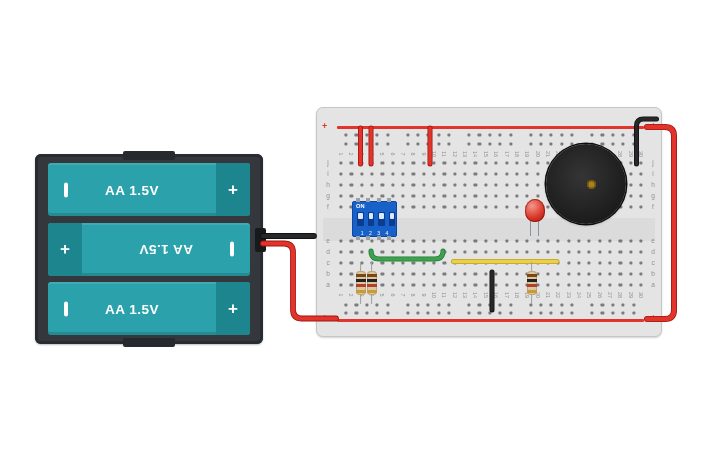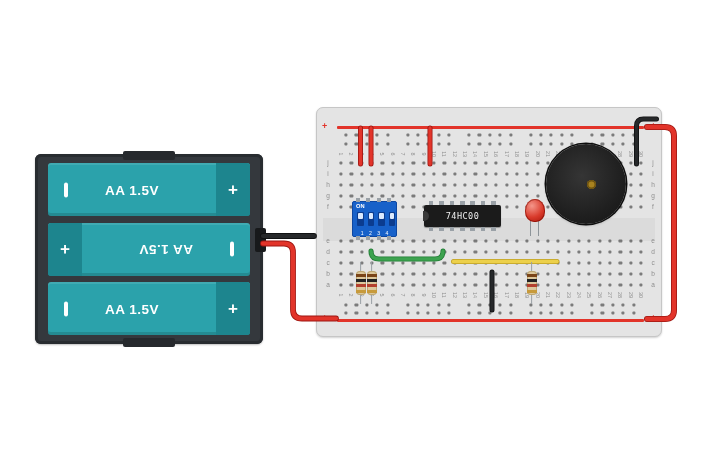--- a/index.html
+++ b/index.html
@@ -644,26 +644,20 @@
         <i class="knob"></i>
       </div>
     <div class="dip-nums">
       <span>1</span>
       <span>2</span>
       <span>3</span>
       <span>4</span>
     </div>
   </div>
 
-  <div class="ic">
-    <div class="ic-pins pt"></div>
-    <div class="ic-pins pb"></div>
-    <span class="ic-notch"></span>
-    <span class="ic-label">74HC00</span>
-  </div>
 
   <div class="led">
     <span class="leg l1"></span>
     <span class="leg l2"></span>
     <span class="led-body"></span>
   </div>
 
   <div class="buzzer">
     <span class="buzzer-pin"></span>
   </div>

